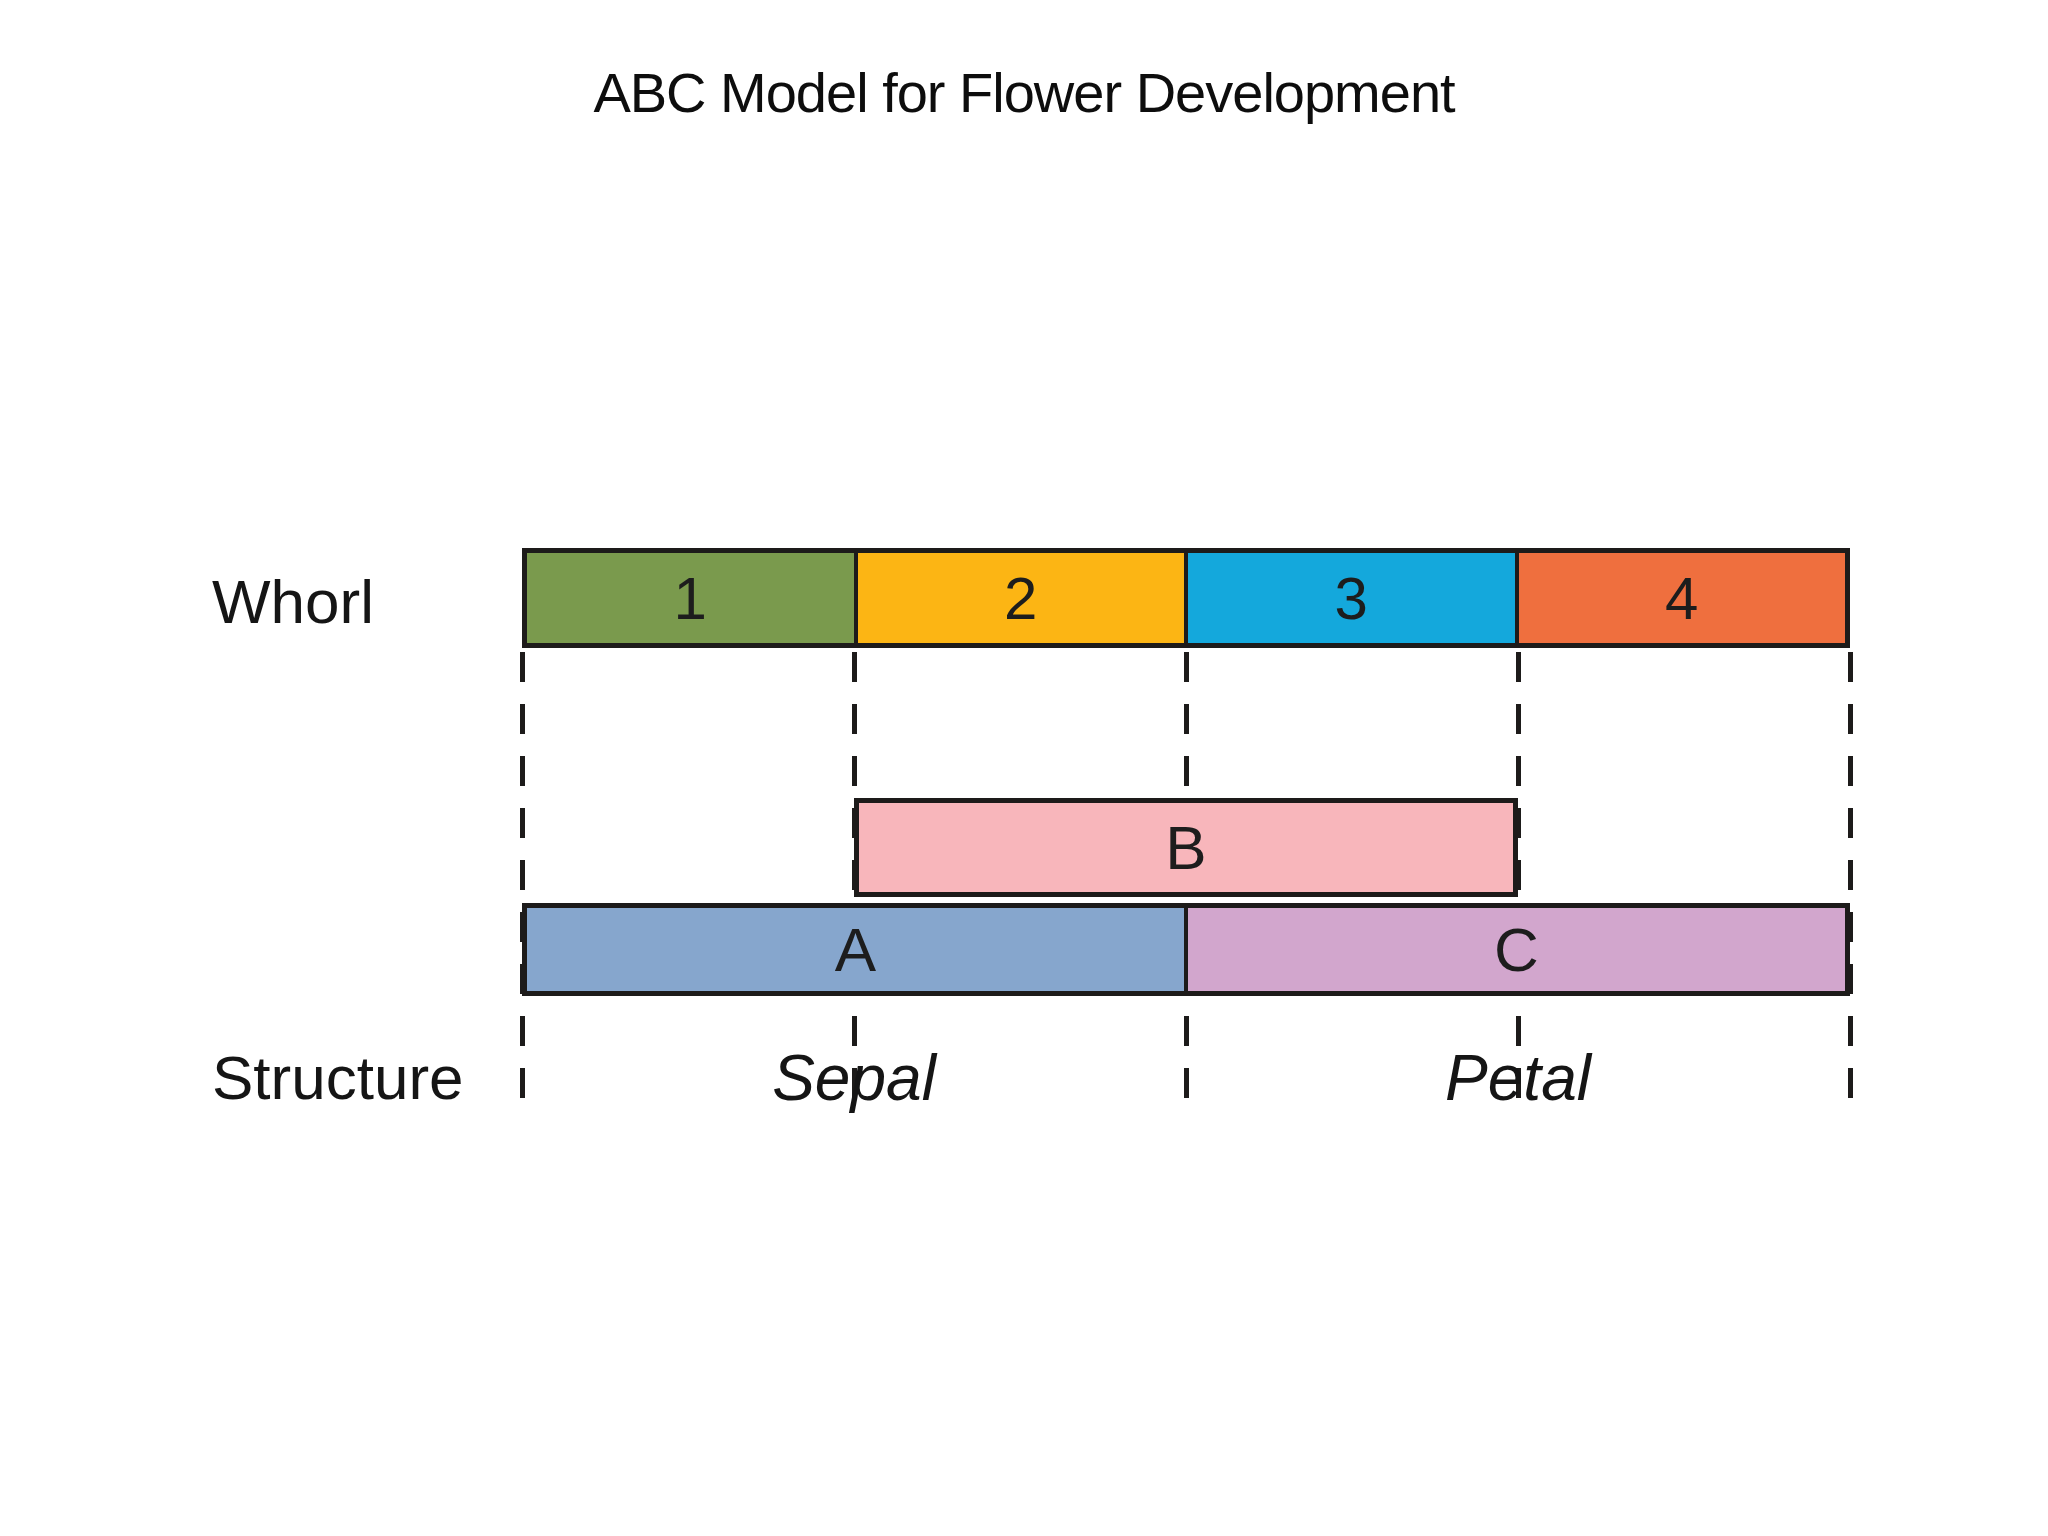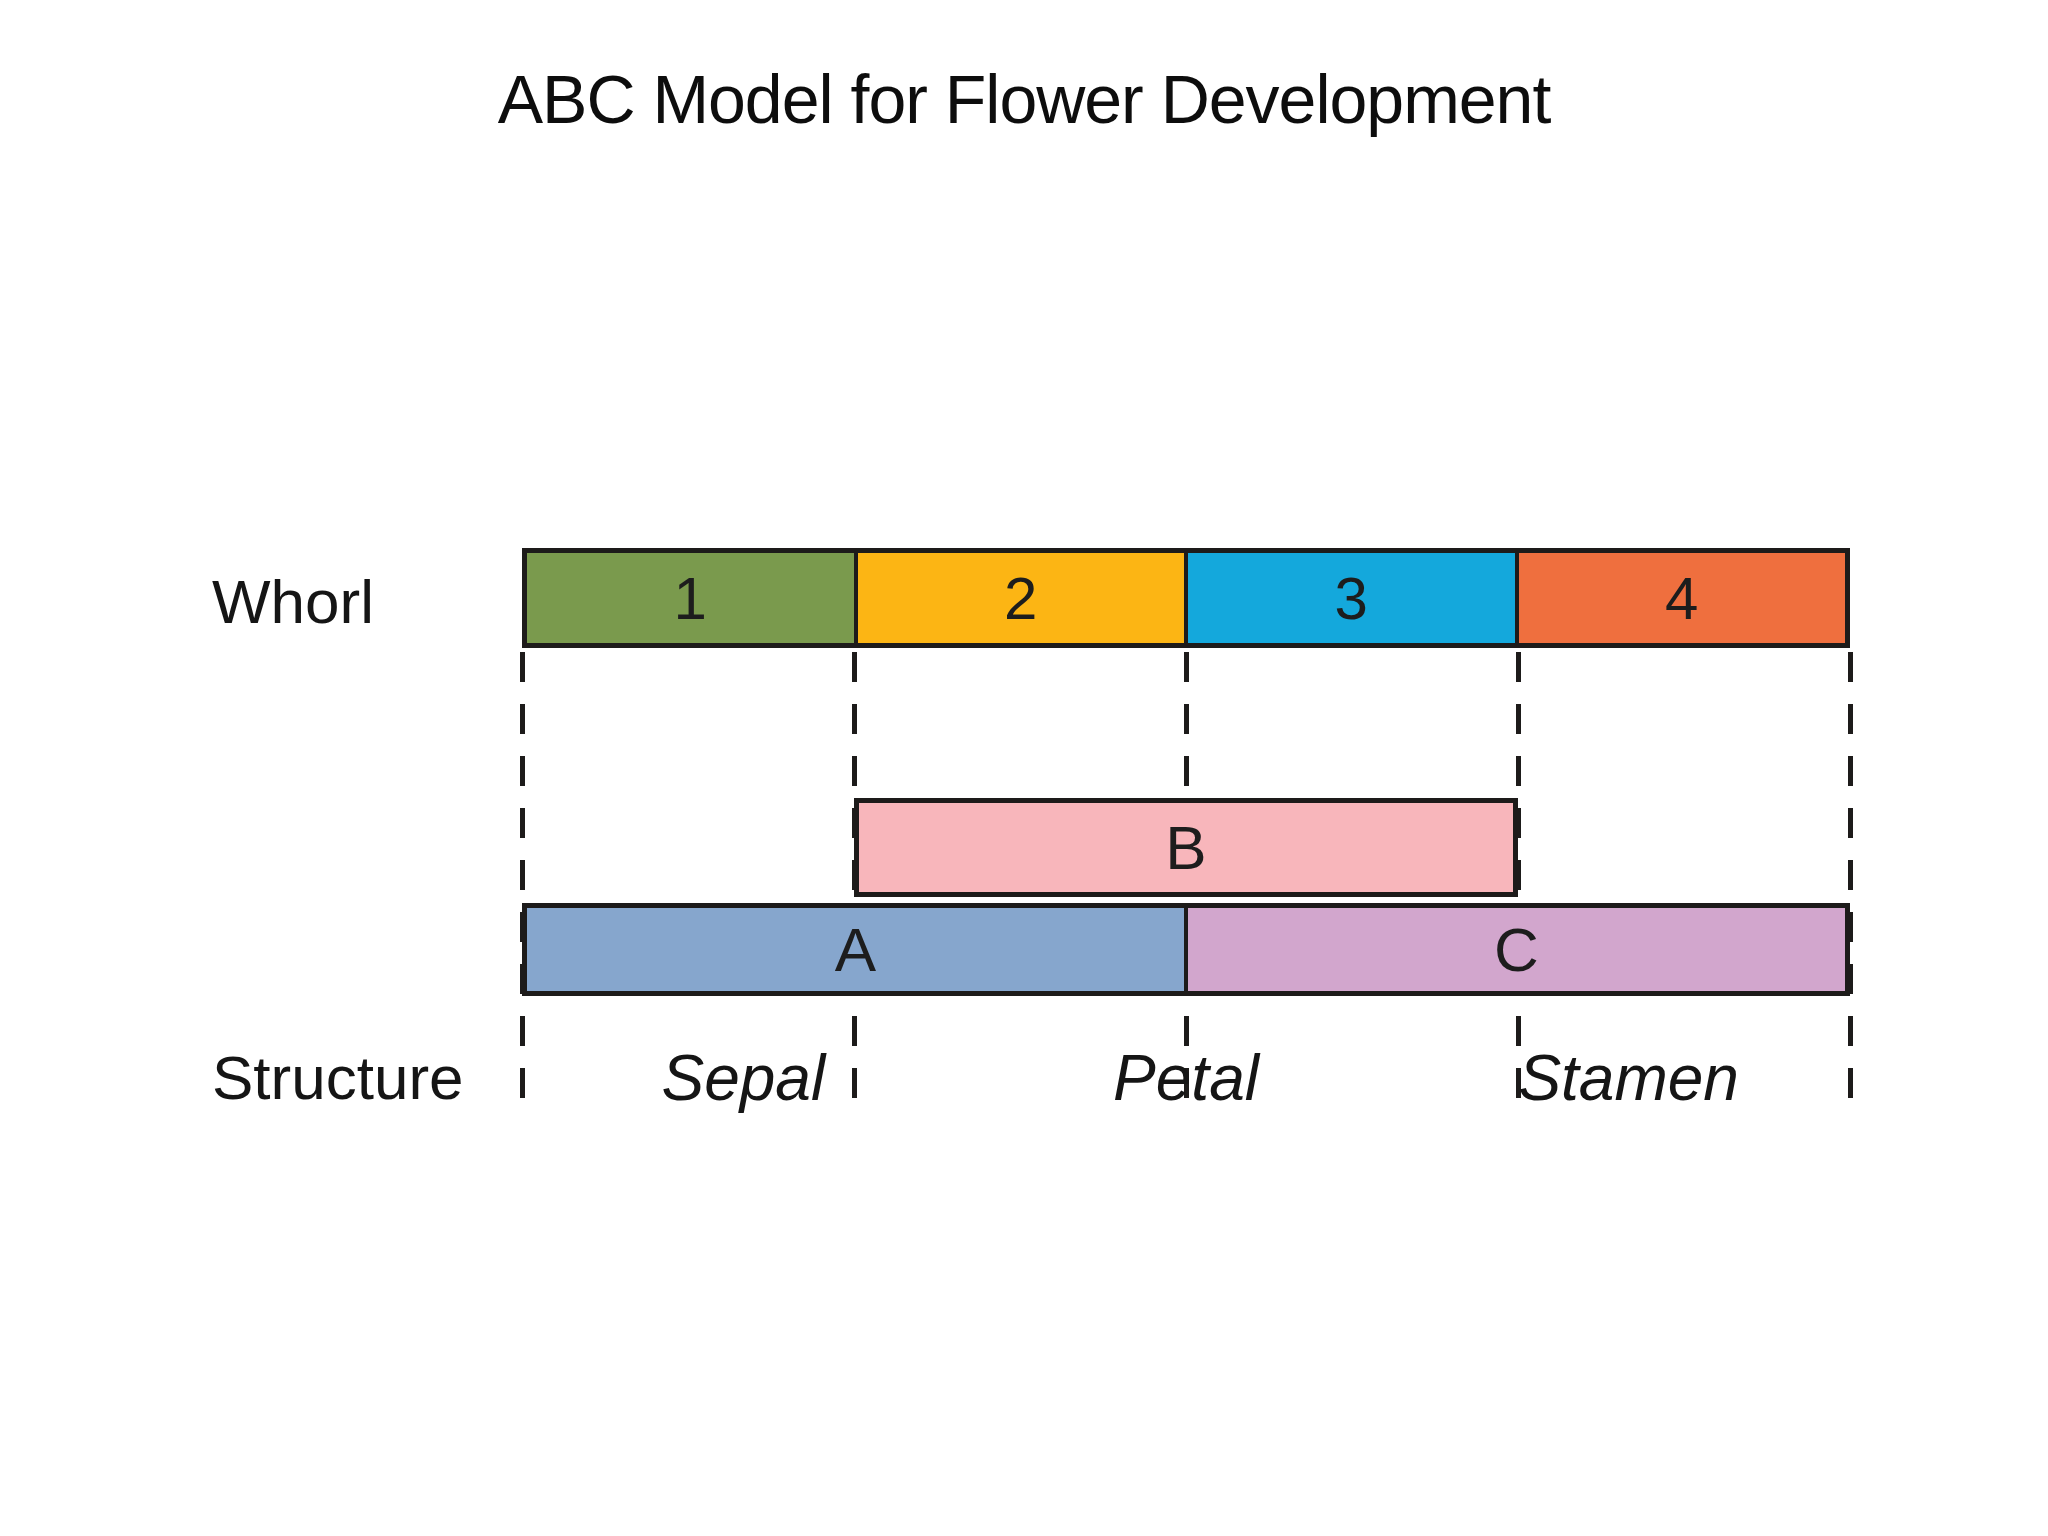--- a/index.html
+++ b/index.html
@@ -13,21 +13,21 @@
     color: #141414;
   }
 
   
   .title {
     position: absolute;
     left: 0; right: 0;
     top: 60px;
     margin: 0;
     text-align: center;
-    font-size: 68px;
+    font-size: 56px;
     font-weight: 400;
     letter-spacing: -1px;
     color: #0d0d0d;
   }
 
   
   .row-label {
     position: absolute;
     left: 212px;
     font-size: 62px;
@@ -170,16 +170,15 @@
       <span>A</span>
     </div>
     <div class="ac-half" style="background-color: rgb(210, 166, 205);">
       <span>C</span>
     </div>
   </div>
 
   <div class="structure-row">
     <div class="scell">Sepal</div>
     <div class="scell">Petal</div>
-    <div class="scell">Stamen</div>
   </div>
 
 </div>
 
 </body></html>

